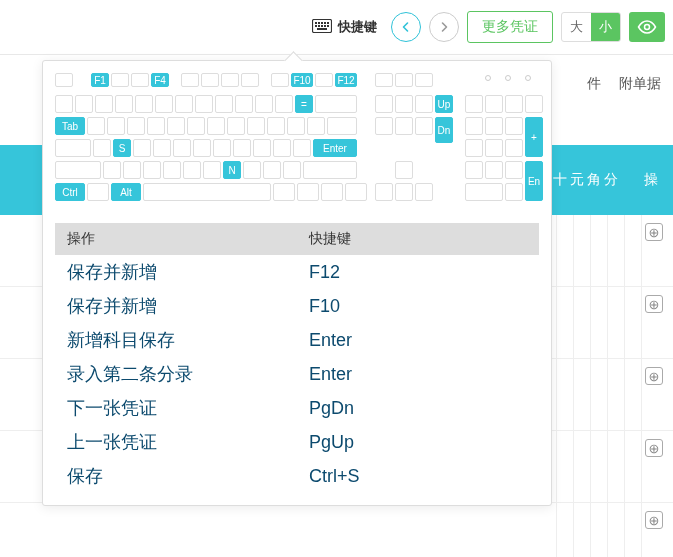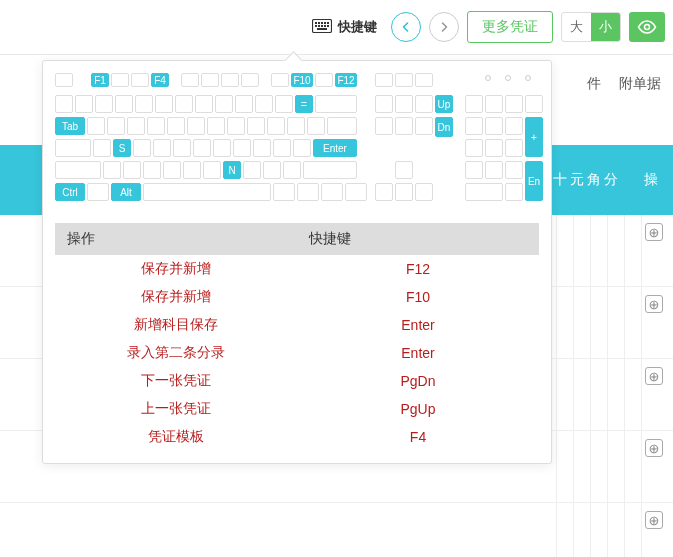--- a/index.html
+++ b/index.html
@@ -184,23 +184,22 @@
   .shortcut-table th {
     background: #ddd;
     color:#333;
     text-align:left;
     padding: 7px 12px;
     font-weight: normal;
     font-size:14px;
   }
   .shortcut-table td {
     padding: 5px 12px;
-    font-size: 14px;
-    color:#b91c1c;
-    text-align:center;
+    font-size: 18px;
+    color:#0c4a6e;
   }
 
 </style>
 </head>
 <body>
 
 <div class="topbar">
   <div class="kbd-label">
     <span class="icon">
       <svg width="20" height="14" viewBox="0 0 20 14">
@@ -387,21 +386,21 @@
       <div class="key" style="left: 152px; top: 44px; width: 18px; height: 18px;"></div>
       <div class="key" style="left: 172px; top: 44px; width: 18px; height: 18px;"></div>
       <div class="key" style="left: 192px; top: 44px; width: 18px; height: 18px;"></div>
       <div class="key" style="left: 212px; top: 44px; width: 18px; height: 18px;"></div>
       <div class="key" style="left: 232px; top: 44px; width: 18px; height: 18px;"></div>
       <div class="key" style="left: 252px; top: 44px; width: 18px; height: 18px;"></div>
       <div class="key" style="left: 272px; top: 44px; width: 30px; height: 18px;"></div>
       <div class="key" style="left: 320px; top: 44px; width: 18px; height: 18px;"></div>
       <div class="key" style="left: 340px; top: 44px; width: 18px; height: 18px;"></div>
       <div class="key" style="left: 360px; top: 44px; width: 18px; height: 18px;"></div>
-      <div class="key hl" style="left: 380px; top: 44px; width: 18px; height: 20px; text-align: right;">Dn</div>
+      <div class="key hl" style="left: 380px; top: 44px; width: 18px; height: 26px; text-align: right;">Dn</div>
       <div class="key" style="left: 410px; top: 44px; width: 18px; height: 18px;"></div>
       <div class="key" style="left: 430px; top: 44px; width: 18px; height: 18px;"></div>
       <div class="key" style="left: 450px; top: 44px; width: 18px; height: 18px;"></div>
       <div class="key hl" style="left: 470px; top: 44px; width: 18px; height: 40px;">+</div>
       <div class="key" style="left: 0px; top: 66px; width: 36px; height: 18px;"></div>
       <div class="key" style="left: 38px; top: 66px; width: 18px; height: 18px;"></div>
       <div class="key hl" style="left: 58px; top: 66px; width: 18px; height: 18px;">S</div>
       <div class="key" style="left: 78px; top: 66px; width: 18px; height: 18px;"></div>
       <div class="key" style="left: 98px; top: 66px; width: 18px; height: 18px;"></div>
       <div class="key" style="left: 118px; top: 66px; width: 18px; height: 18px;"></div>
@@ -472,18 +471,18 @@
         </tr>
         <tr>
           <td>下一张凭证</td>
           <td>PgDn</td>
         </tr>
         <tr>
           <td>上一张凭证</td>
           <td>PgUp</td>
         </tr>
         <tr>
-          <td>凭证模板</td>
-          <td>F4</td>
+          <td>保存</td>
+          <td>Ctrl+S</td>
         </tr>
       </tbody>
   </table>
 </div>
 
 </body></html>

